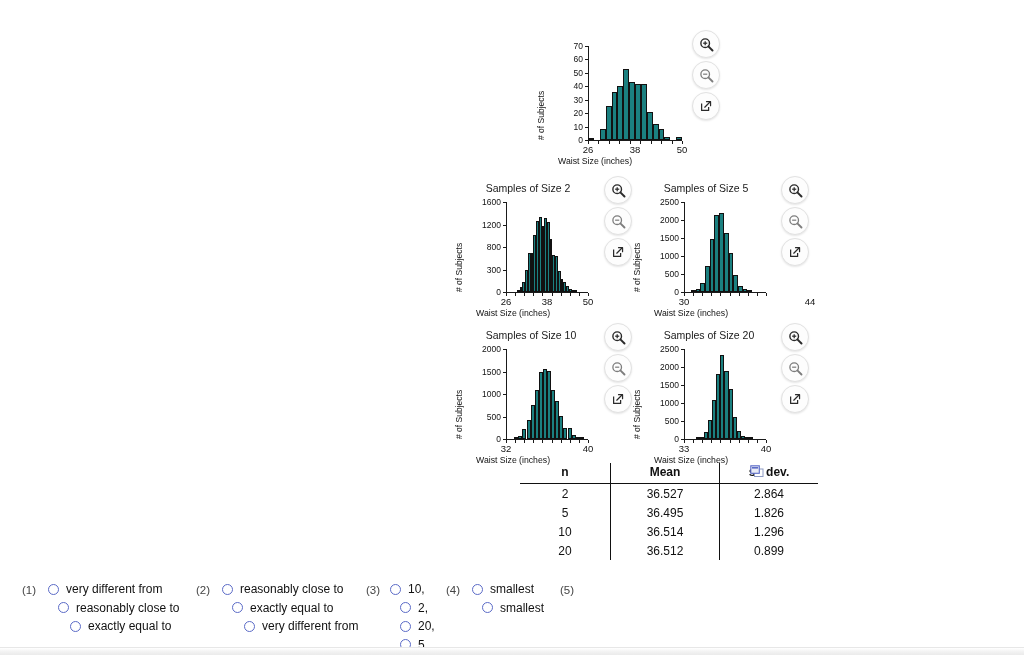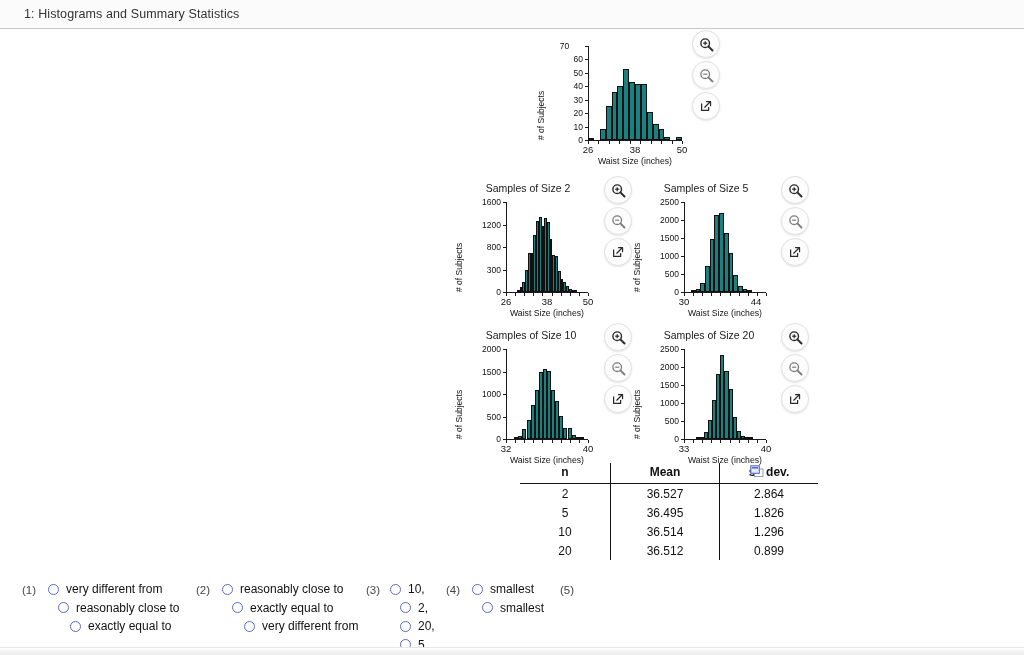--- a/index.html
+++ b/index.html
@@ -59,21 +59,21 @@
     font-size: 8.5px;
     color: #111;
     white-space: nowrap;
     transform-origin: 0 0;
     transform: rotate(-90deg);
   }
   .xlabel {
     position: absolute;
     font-size: 8.7px;
     color: #111;
-    text-align: center;
+    text-align: left;
     white-space: nowrap;
   }
   .axis-v {
     position: absolute;
     width: 1px;
     background: #1a1a1a;
   }
   .axis-h {
     position: absolute;
     height: 1px;
@@ -187,44 +187,41 @@
     margin-left: 7px;
     font-size: 12px;
     color: #111;
   }
 </style>
 </head>
 <body>
 
 <div class="page">
 
-  <div class="header">
-    <div class="header-title">1: Histograms and Summary Statistics</div>
-  </div>
 
   <div id="charts-root">
       <div class="chart-block" style="left: 0px; top: 0px; width: 1024px; height: 655px; pointer-events: none;">
         <div class="axis-v" style="left: 588px; top: 46px; height: 94px;"></div>
         <div class="axis-h" style="left: 588px; top: 140px; width: 94px;"></div>
         <div class="ytick" style="left: 585px; top: 140px;"></div>
         <div class="yticklabel" style="left: 546px; width: 37px; top: 140px;">0</div>
         <div class="ytick" style="left: 585px; top: 126.571px;"></div>
         <div class="yticklabel" style="left: 546px; width: 37px; top: 126.571px;">10</div>
         <div class="ytick" style="left: 585px; top: 113.143px;"></div>
         <div class="yticklabel" style="left: 546px; width: 37px; top: 113.143px;">20</div>
         <div class="ytick" style="left: 585px; top: 99.7143px;"></div>
         <div class="yticklabel" style="left: 546px; width: 37px; top: 99.7143px;">30</div>
         <div class="ytick" style="left: 585px; top: 86.2857px;"></div>
         <div class="yticklabel" style="left: 546px; width: 37px; top: 86.2857px;">40</div>
         <div class="ytick" style="left: 585px; top: 72.8571px;"></div>
         <div class="yticklabel" style="left: 546px; width: 37px; top: 72.8571px;">50</div>
         <div class="ytick" style="left: 585px; top: 59.4286px;"></div>
         <div class="yticklabel" style="left: 546px; width: 37px; top: 59.4286px;">60</div>
         <div class="ytick" style="left: 585px; top: 46px;"></div>
-        <div class="yticklabel" style="left: 546px; width: 37px; top: 46px; text-align: center;">70</div>
+        <div class="yticklabel" style="left: 546px; width: 37px; top: 46px;">70</div>
         <div class="xtick" style="left: 588px; top: 141px;"></div>
         <div class="xtick" style="left: 598.444px; top: 141px;"></div>
         <div class="xtick" style="left: 608.889px; top: 141px;"></div>
         <div class="xtick" style="left: 619.333px; top: 141px;"></div>
         <div class="xtick" style="left: 629.778px; top: 141px;"></div>
         <div class="xtick" style="left: 640.222px; top: 141px;"></div>
         <div class="xtick" style="left: 650.667px; top: 141px;"></div>
         <div class="xtick" style="left: 661.111px; top: 141px;"></div>
         <div class="xtick" style="left: 671.556px; top: 141px;"></div>
         <div class="xtick" style="left: 682px; top: 141px;"></div>
@@ -372,21 +369,21 @@
         <div class="xtick" style="left: 693.111px; top: 293px;"></div>
         <div class="xtick" style="left: 702.222px; top: 293px;"></div>
         <div class="xtick" style="left: 711.333px; top: 293px;"></div>
         <div class="xtick" style="left: 720.444px; top: 293px;"></div>
         <div class="xtick" style="left: 729.556px; top: 293px;"></div>
         <div class="xtick" style="left: 738.667px; top: 293px;"></div>
         <div class="xtick" style="left: 747.778px; top: 293px;"></div>
         <div class="xtick" style="left: 756.889px; top: 293px;"></div>
         <div class="xtick" style="left: 766px; top: 293px;"></div>
         <div class="xticklabel" style="left: 684px; top: 296px;">30</div>
-        <div class="xticklabel" style="left: 756px; top: 296px;">44</div>
+        <div class="xticklabel" style="left: 810px; top: 296px;">44</div>
         <div class="ylabel" style="left: 632px; top: 292px;"># of Subjects</div>
         <div class="xlabel" style="left: 654px; width: 142px; top: 308px;">Waist Size (inches)</div>
         <div class="bars" style="left: 684px; top: 202px; width: 82px; height: 90px;">
           <div class="bar" style="left: 7.02857px; width: 4.68571px; height: 2.16px; background: rgb(27, 128, 128); border-color: rgb(17, 17, 17);"></div>
           <div class="bar" style="left: 11.7143px; width: 4.68571px; height: 2.52px; background: rgb(27, 128, 128); border-color: rgb(17, 17, 17);"></div>
           <div class="bar" style="left: 16.4px; width: 4.68571px; height: 9px; background: rgb(27, 128, 128); border-color: rgb(17, 17, 17);"></div>
           <div class="bar" style="left: 21.0857px; width: 4.68571px; height: 25.56px; background: rgb(27, 128, 128); border-color: rgb(17, 17, 17);"></div>
           <div class="bar" style="left: 25.7714px; width: 4.68571px; height: 52.56px; background: rgb(27, 128, 128); border-color: rgb(17, 17, 17);"></div>
           <div class="bar" style="left: 30.4571px; width: 4.68571px; height: 77.4px; background: rgb(27, 128, 128); border-color: rgb(17, 17, 17);"></div>
           <div class="bar" style="left: 35.1429px; width: 4.68571px; height: 79.2px; background: rgb(27, 128, 128); border-color: rgb(17, 17, 17);"></div>

